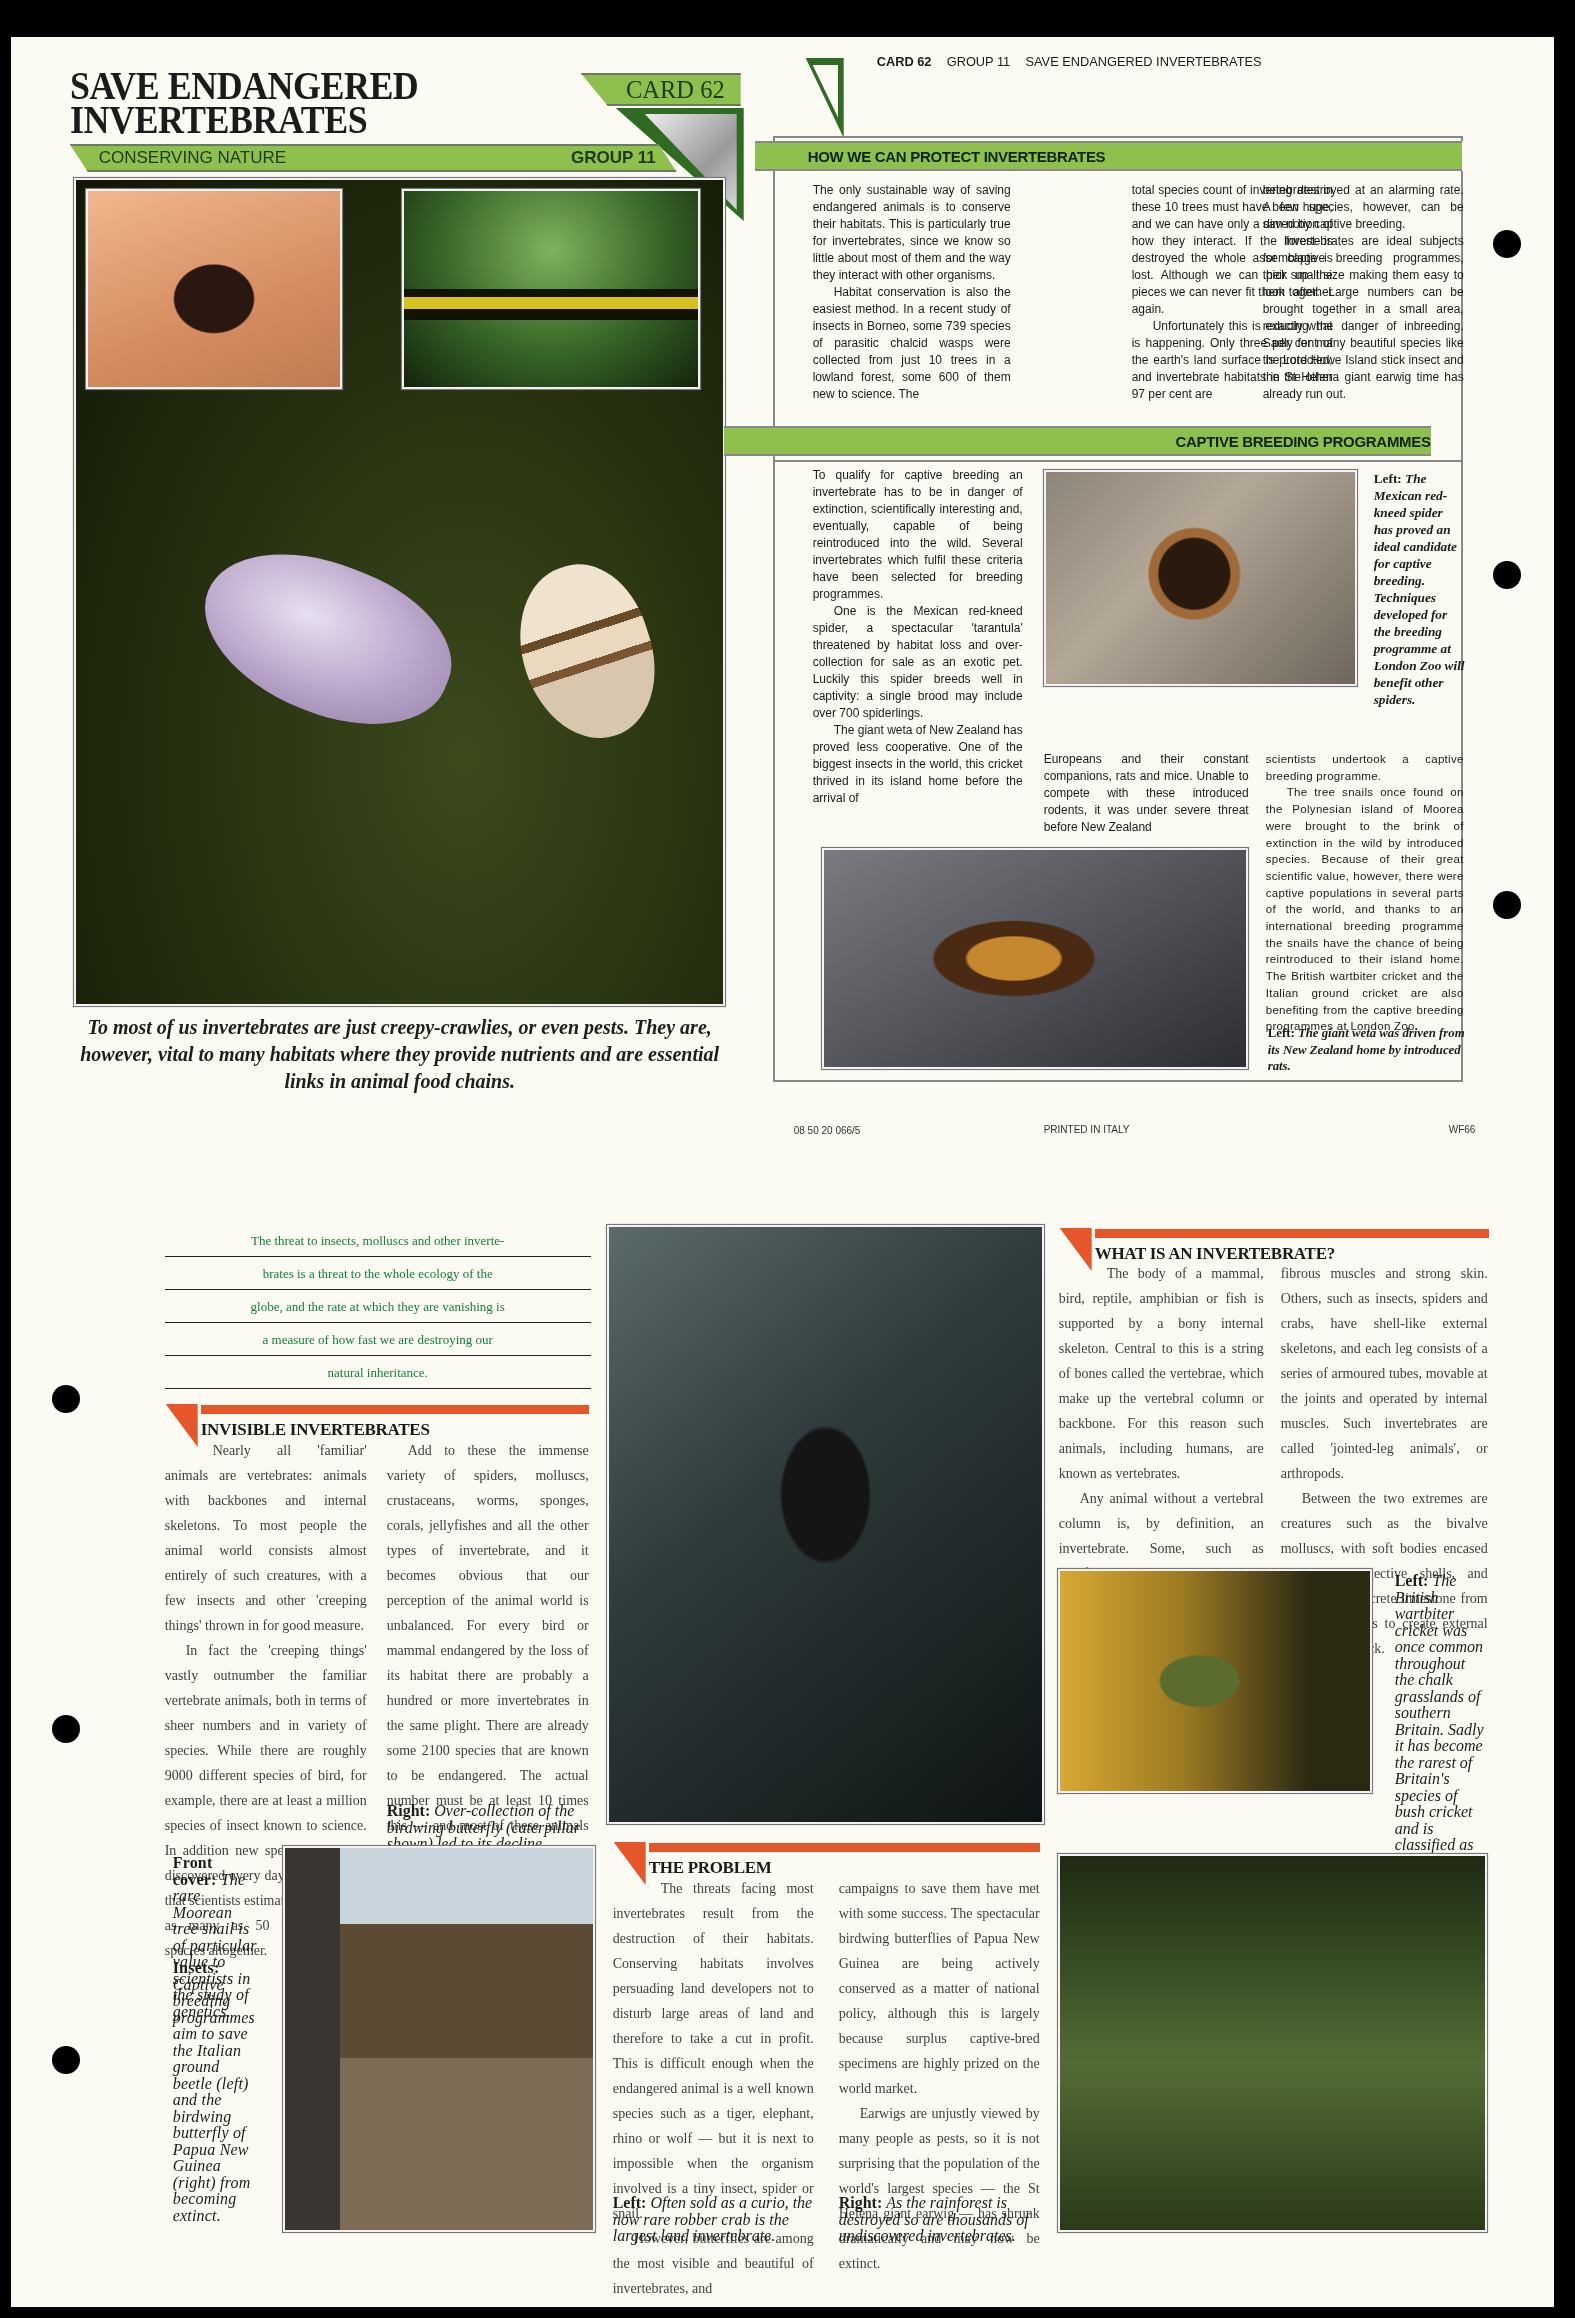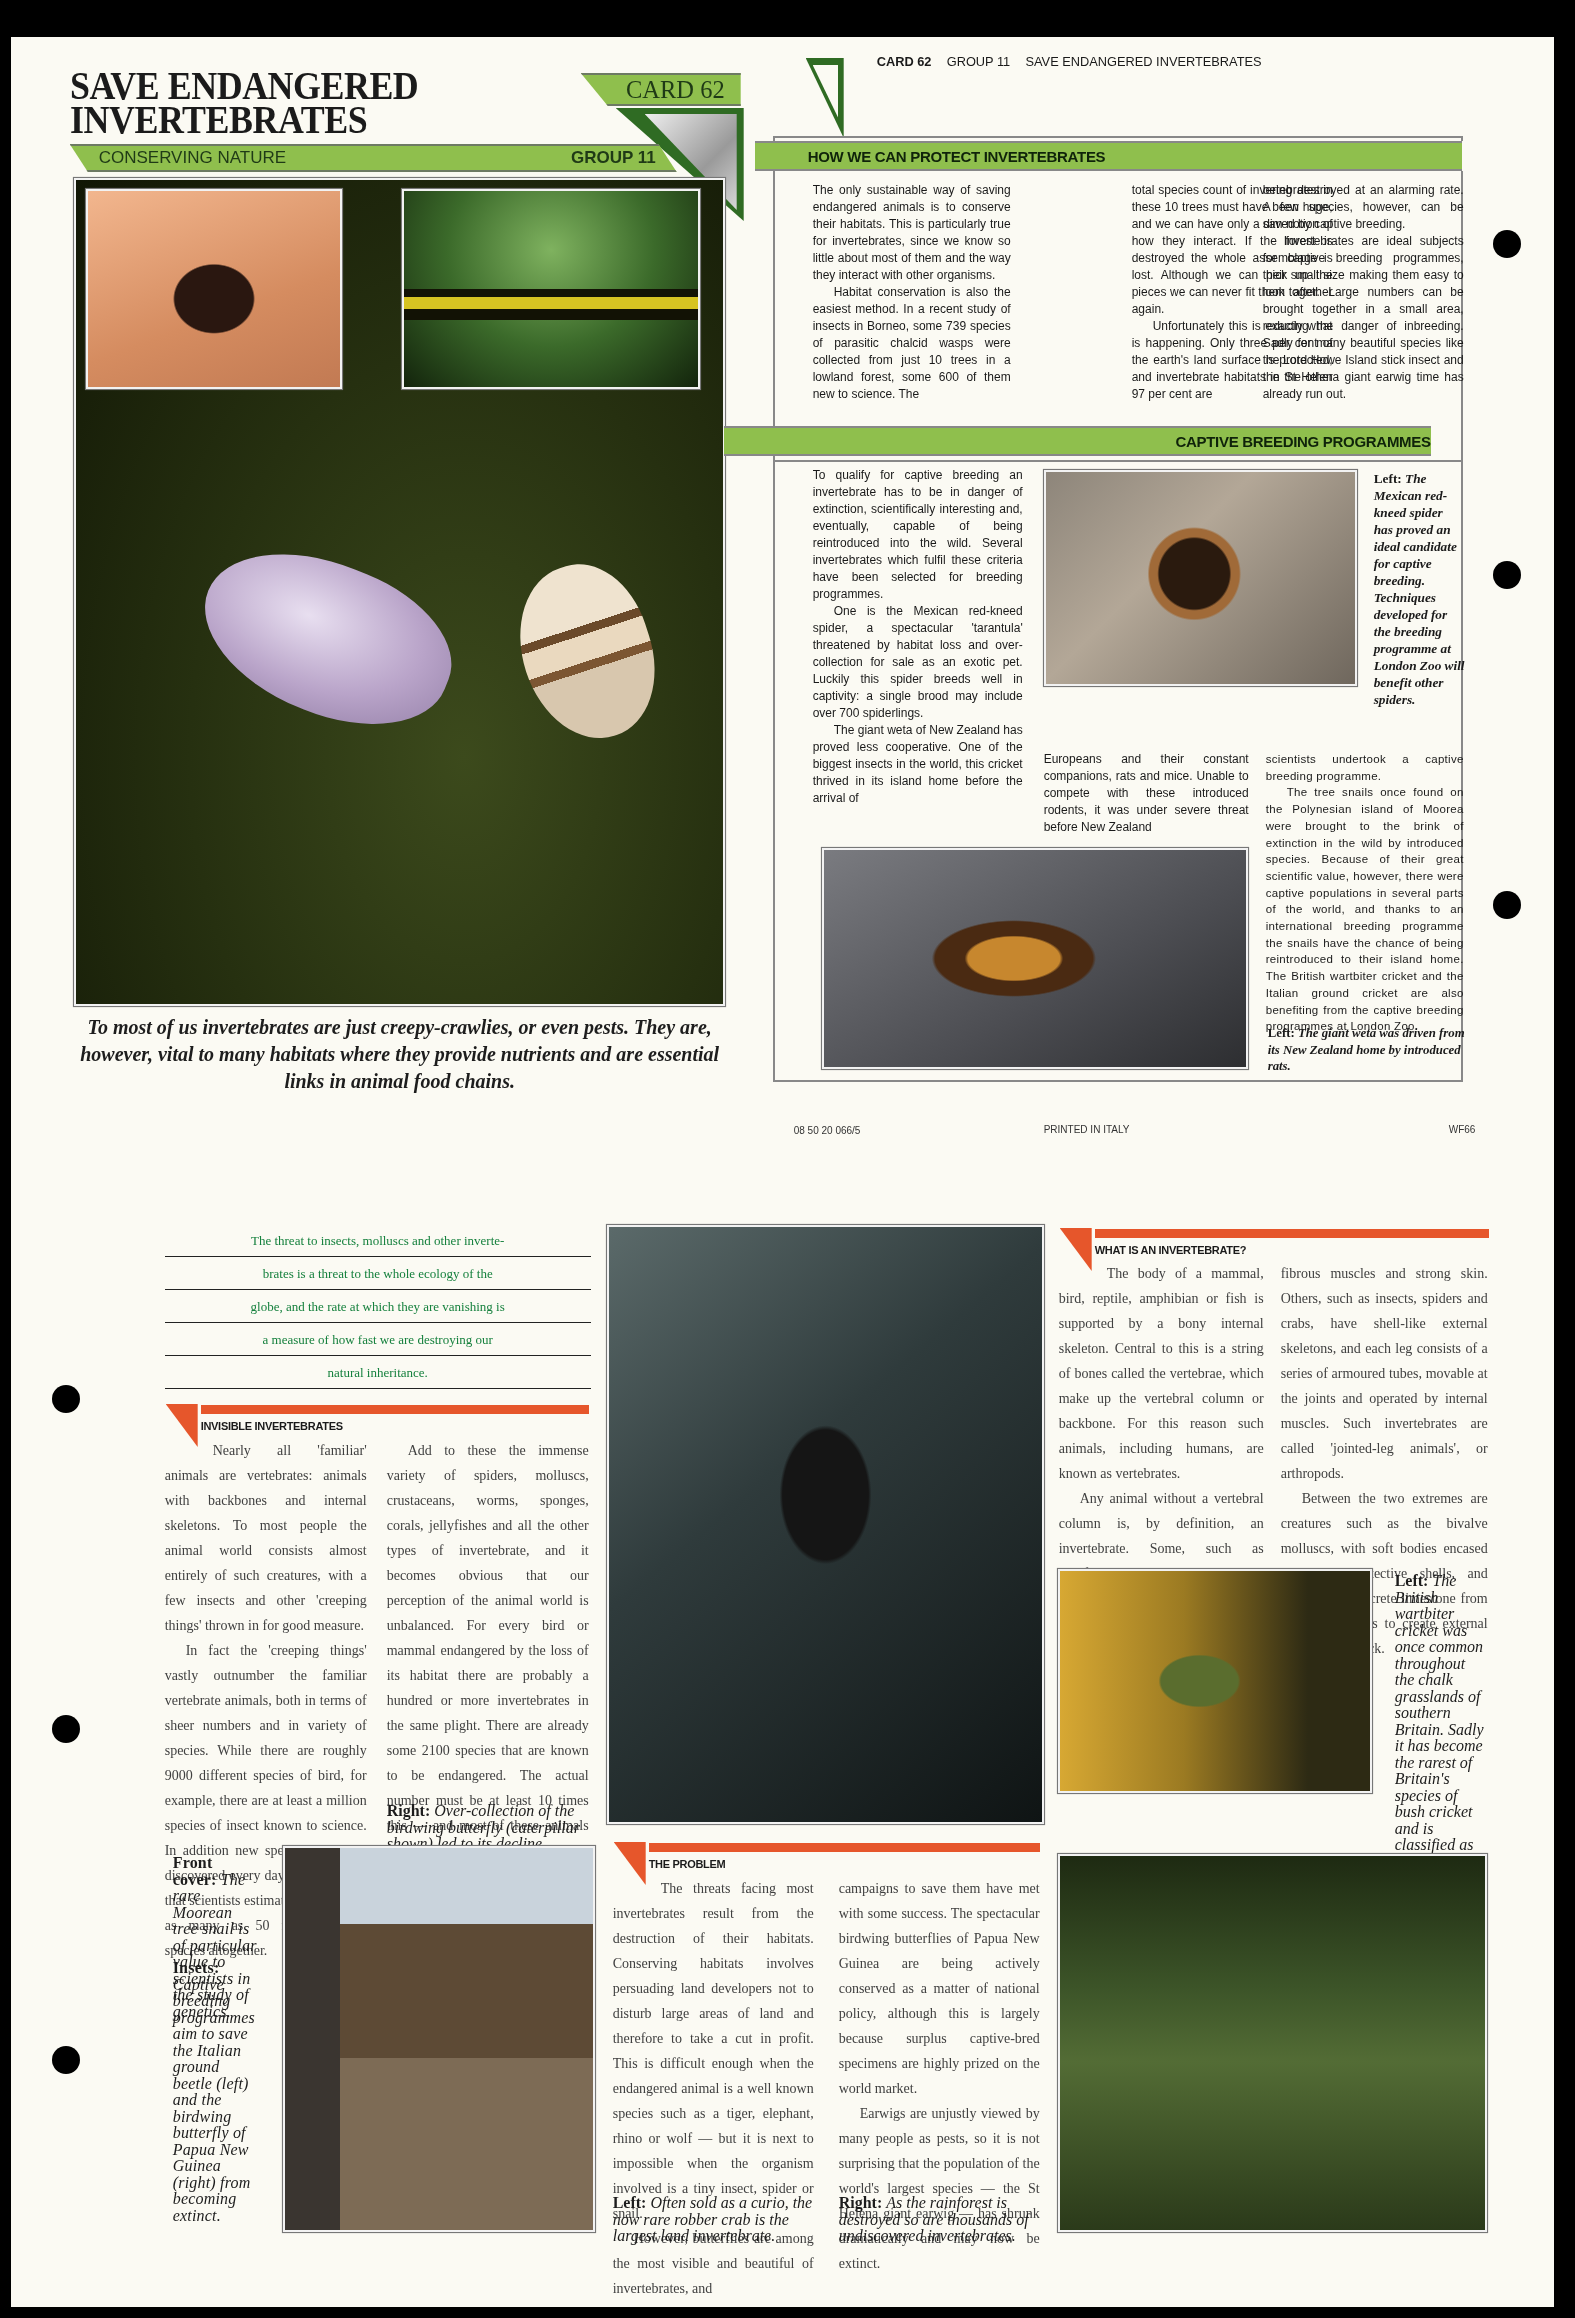--- a/index.html
+++ b/index.html
@@ -49,21 +49,21 @@
   .cap-serif i { font-style: italic; font-weight: bold; }
   .footer-small { font-size: 10px; color: #333; }
 
   .hole { width: 28px; height: 28px; border-radius: 50%; background: #000; }
 
   
   .quote { font-family: "Liberation Serif", serif; font-size: 13px; text-align: center; color: #15803d; }
   .quote div { border-bottom: 1.6px solid #222; height: 32px; line-height: 33px; }
   .orange-tri { width: 32px; height: 43px; background: #e6562b; clip-path: polygon(0 0, 100% 0, 100% 100%); }
   .orange-line { height: 8.5px; background: #e6562b; }
-  .sec-title-serif { font-family: Liberation Sans, sans-serif; font-weight: bold; font-size: 11px; color: #1a1a1a; letter-spacing: -0.3px; }
+  .sec-title-serif { font-family: Liberation Serif, serif; font-weight: bold; font-size: 17px; color: #1a1a1a; letter-spacing: -0.3px; }
   .col-serif { font-family: "Liberation Serif", serif; font-size: 14px; line-height: 25px; text-align: justify; color: #404040; }
   .col-serif p { margin: 0; }
   .col-serif p.ind { text-indent: 21px; }
   .col-serif p.first { text-indent: 48px; }
   .cap-small { font-family: "Liberation Serif", serif; font-size: 16px; line-height: 16.5px; color: #1c1c1c; }
   .cap-small b { font-weight: bold; }
   .cap-small i { font-style: italic; }
 </style>
 </head>
 <body>

